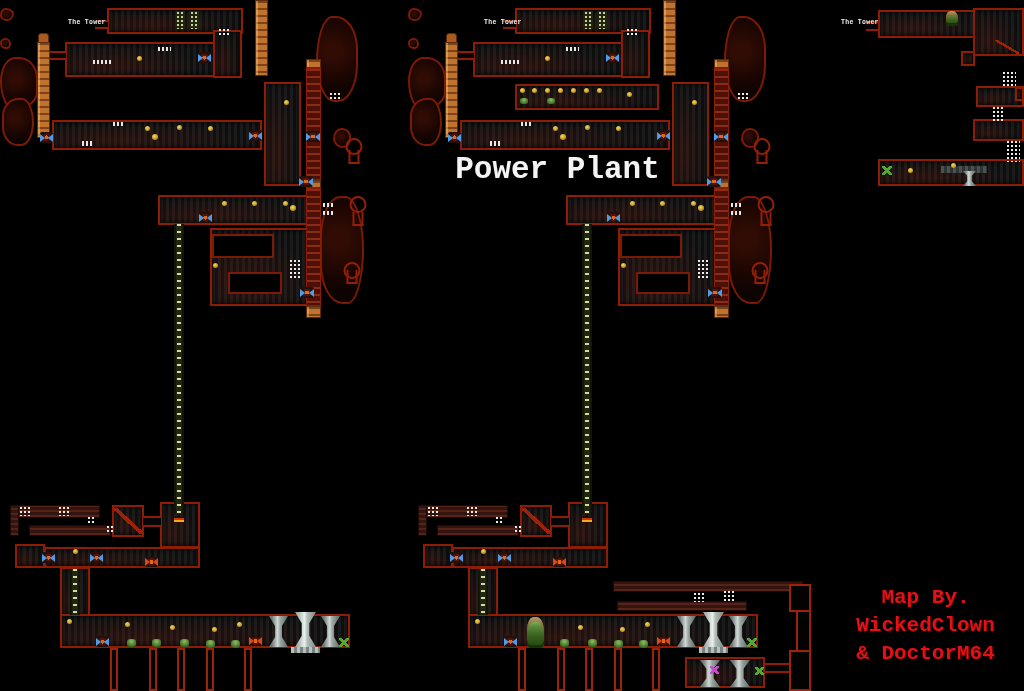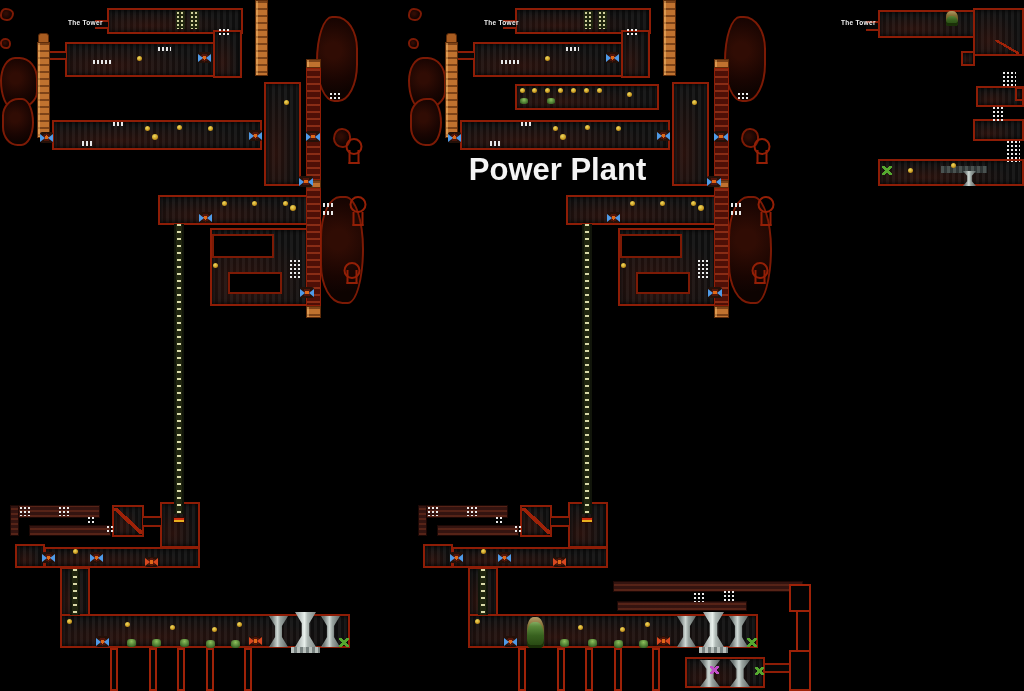--- a/index.html
+++ b/index.html
@@ -1,16 +1,16 @@
 <!DOCTYPE html>
 <html><head>
 <meta charset="utf-8">
 <style>
   html,body{margin:0;padding:0;background:#000;}
-  #stage{position:relative;width:1024px;height:691px;background:#000;overflow:hidden;font-family:Liberation Sans, sans-serif;}
+  #stage{position:relative;width:1024px;height:691px;background:#000;overflow:hidden;font-family:Liberation Mono, monospace;}
   .layer{position:absolute;left:0;top:0;width:100%;height:100%;}
   .f{position:absolute;box-sizing:border-box;}
 
   .f-room{background-color:#111;
     background-image:radial-gradient(ellipse at 30% 70%, rgba(110,25,8,.28), transparent 65%),
       repeating-linear-gradient(90deg,#1b1b1b 0 3px,#0e0e0e 3px 6px);
     border:2px solid #8e1d06;box-shadow:inset 0 0 4px #000;}
   .f-cut{background:#000;border:2px solid #7c1a05;}
   .f-conn{background:#060606;border-top:2px solid #8e1d06;border-bottom:2px solid #8e1d06;}
   .f-tower_o{background-color:#c0722f;
@@ -72,20 +72,25 @@
 </head>
 <body>
 
 <div id="stage">
   <div class="tower-label" style="left:68px;top:19px;">The Tower</div>
   <div class="tower-label" style="left:484px;top:19px;">The Tower</div>
   <div class="tower-label" style="left:841px;top:19px;">The Tower</div>
 
   <div class="map-title">Power Plant</div>
 
+  <div class="credits">
+    <div>Map By.</div>
+    <div>WickedClown</div>
+    <div>&amp; DoctorM64</div>
+  </div>
 <div class="layer">
       <div class="f f-rock" style="left: 0px; top: 8px; width: 14px; height: 13px; border-radius: 40% 60% 50% 50% / 55% 45% 60% 40%;"></div>
       <div class="f f-rock" style="left: 0px; top: 38px; width: 11px; height: 11px; border-radius: 50% 50% 40% 60% / 45% 55% 50% 50%;"></div>
       <div class="f f-rock" style="left: 0px; top: 57px; width: 38px; height: 52px; border-radius: 45% 55% 62% 38% / 52% 48% 38% 62%;"></div>
       <div class="f f-rock" style="left: 2px; top: 98px; width: 32px; height: 48px; border-radius: 58% 42% 45% 55% / 42% 58% 55% 45%;"></div>
       <div class="f f-rock" style="left: 316px; top: 16px; width: 42px; height: 86px; border-radius: 42% 58% 52% 48% / 58% 42% 48% 52%;"></div>
       <div class="f f-rock" style="left: 320px; top: 196px; width: 44px; height: 108px; border-radius: 52% 48% 42% 58% / 44% 56% 58% 42%;"></div>
       <div class="f f-rock" style="left: 333px; top: 128px; width: 18px; height: 20px; border-radius: 50% 50% 45% 55% / 55% 45% 50% 50%;"></div>
       <div class="f f-room" style="left: 107px; top: 8px; width: 136px; height: 26px;"></div>
       <div class="f f-conn" style="left: 95px; top: 20px; width: 13px; height: 9px;"></div>

